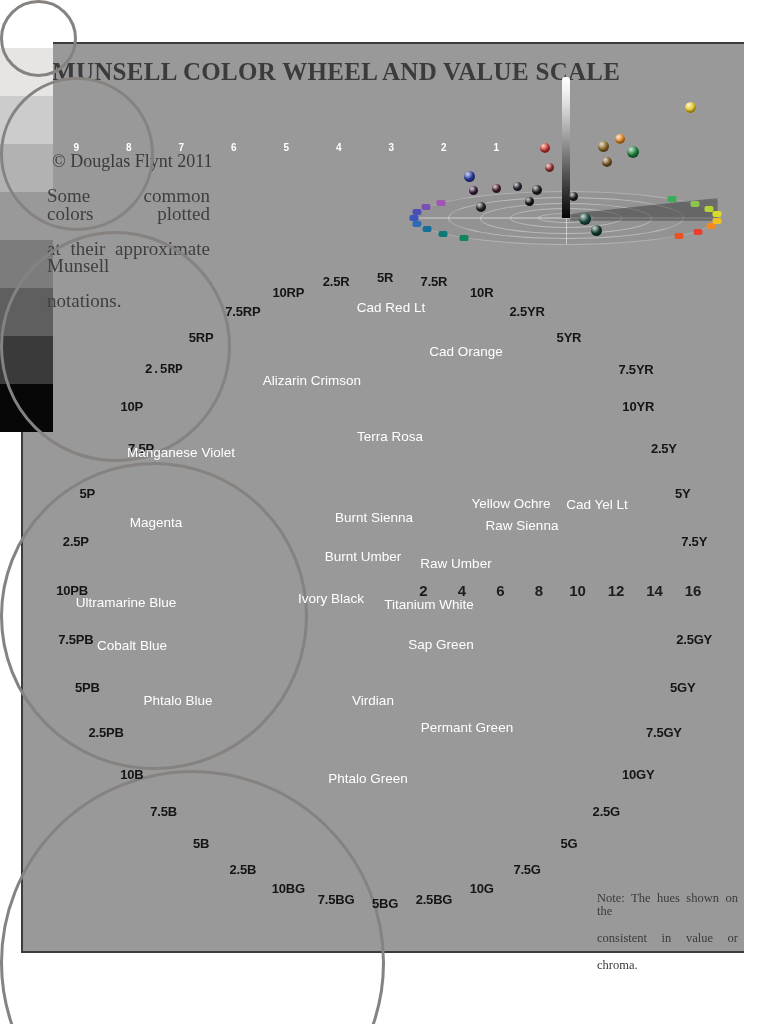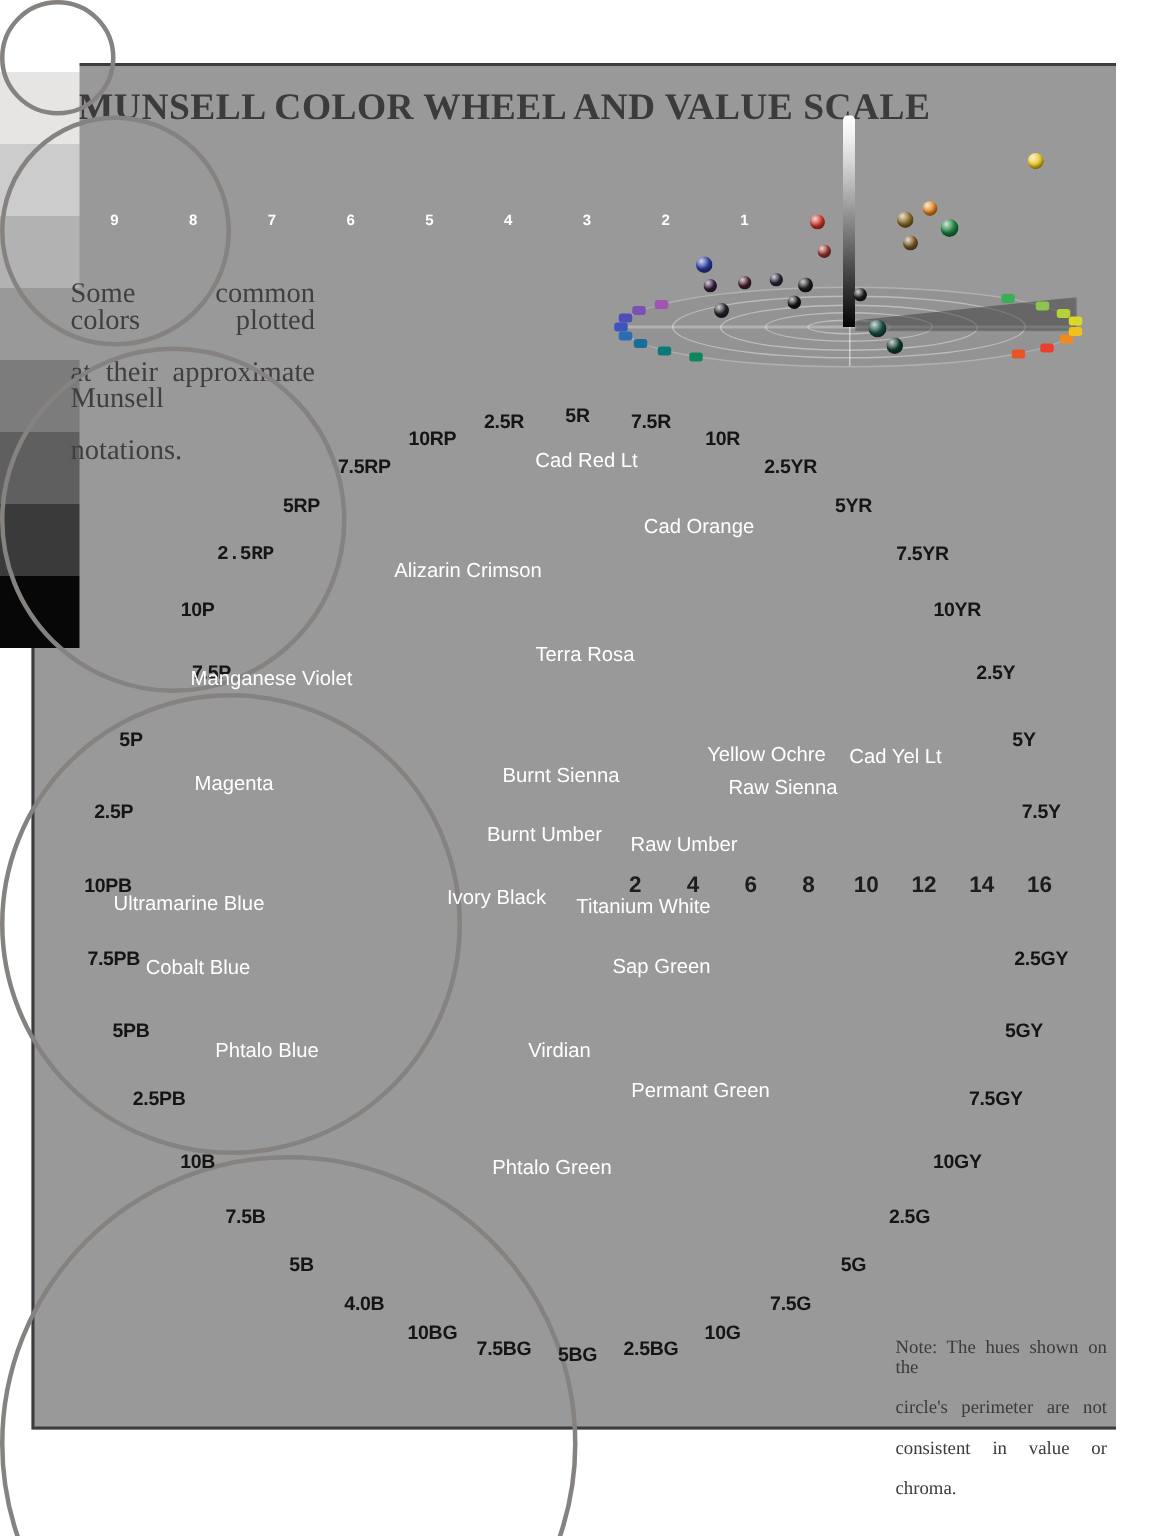--- a/index.html
+++ b/index.html
@@ -59,20 +59,21 @@
       <div style="left: 312.5px; top: 92px; width: 52.5px; height: 48px; background: rgb(125, 124, 124);"></div>
       <div class="vnum" style="left: 338.75px; top: 142px; width: 52.5px;">4</div>
       <div style="left: 365px; top: 92px; width: 52.5px; height: 48px; background: rgb(96, 95, 96);"></div>
       <div class="vnum" style="left: 391.25px; top: 142px; width: 52.5px;">3</div>
       <div style="left: 417.5px; top: 92px; width: 52.5px; height: 48px; background: rgb(59, 58, 59);"></div>
       <div class="vnum" style="left: 443.75px; top: 142px; width: 52.5px;">2</div>
       <div style="left: 470px; top: 92px; width: 52.5px; height: 48px; background: rgb(8, 7, 8);"></div>
       <div class="vnum" style="left: 496.25px; top: 142px; width: 52.5px;">1</div>
     </div>
 
+  <div class="copyright">© Douglas Flynt 2011</div>
 
   <div class="desc">
     <div class="jline">Some common colors plotted</div>
     <div class="jline">at their approximate Munsell</div>
     <div>notations.</div>
   </div>
 
   <div class="layer">
     <div class="disc"></div>
     <div class="disc-ring" style="left:448px;top:197px;width:236px;height:42px;"></div>
@@ -132,38 +133,38 @@
       <div class="lbl chroma-lbl" style="left: 539px; top: 590px;">8</div>
       <div class="lbl chroma-lbl" style="left: 577.5px; top: 590px;">10</div>
       <div class="lbl chroma-lbl" style="left: 616px; top: 590px;">12</div>
       <div class="lbl chroma-lbl" style="left: 654.5px; top: 590px;">14</div>
       <div class="lbl chroma-lbl" style="left: 693px; top: 590px;">16</div>
       <div class="lbl hue-lbl" style="left: 385px; top: 277px;">5R</div>
       <div class="lbl hue-lbl" style="left: 433.964px; top: 280.854px;">7.5R</div>
       <div class="lbl hue-lbl" style="left: 481.722px; top: 292.319px;">10R</div>
       <div class="lbl hue-lbl" style="left: 527.099px; top: 311.115px;">2.5YR</div>
       <div class="lbl hue-lbl" style="left: 568.977px; top: 336.778px;">5YR</div>
-      <div class="lbl hue-lbl" style="left: 615px; top: 368.676px; text-align: center;">7.5YR</div>
+      <div class="lbl hue-lbl" style="left: 636px; top: 368.676px; text-align: center;">7.5YR</div>
       <div class="lbl hue-lbl" style="left: 638.222px; top: 406.023px;">10YR</div>
       <div class="lbl hue-lbl" style="left: 663.885px; top: 447.901px;">2.5Y</div>
       <div class="lbl hue-lbl" style="left: 682.681px; top: 493.278px;">5Y</div>
       <div class="lbl hue-lbl" style="left: 694.146px; top: 541.036px;">7.5Y</div>
       <div class="lbl hue-lbl" style="left: 694.146px; top: 638.964px;">2.5GY</div>
       <div class="lbl hue-lbl" style="left: 682.681px; top: 686.722px;">5GY</div>
       <div class="lbl hue-lbl" style="left: 663.885px; top: 732.099px;">7.5GY</div>
       <div class="lbl hue-lbl" style="left: 638.222px; top: 773.977px;">10GY</div>
       <div class="lbl hue-lbl" style="left: 606.324px; top: 811.324px;">2.5G</div>
       <div class="lbl hue-lbl" style="left: 568.977px; top: 843.222px;">5G</div>
       <div class="lbl hue-lbl" style="left: 527.099px; top: 868.885px;">7.5G</div>
       <div class="lbl hue-lbl" style="left: 481.722px; top: 887.681px;">10G</div>
       <div class="lbl hue-lbl" style="left: 433.964px; top: 899.146px;">2.5BG</div>
       <div class="lbl hue-lbl" style="left: 385px; top: 903px;">5BG</div>
       <div class="lbl hue-lbl" style="left: 336.036px; top: 899.146px;">7.5BG</div>
       <div class="lbl hue-lbl" style="left: 288.278px; top: 887.681px;">10BG</div>
-      <div class="lbl hue-lbl" style="left: 242.901px; top: 868.885px;">4.0B</div>
+      <div class="lbl hue-lbl" style="left: 242.901px; top: 868.885px;">2.5B</div>
       <div class="lbl hue-lbl" style="left: 201.023px; top: 843.222px;">5B</div>
       <div class="lbl hue-lbl" style="left: 163.676px; top: 811.324px;">7.5B</div>
       <div class="lbl hue-lbl" style="left: 131.778px; top: 773.977px;">10B</div>
       <div class="lbl hue-lbl" style="left: 106.115px; top: 732.099px;">2.5PB</div>
       <div class="lbl hue-lbl" style="left: 87.3193px; top: 686.722px;">5PB</div>
       <div class="lbl hue-lbl" style="left: 75.8535px; top: 638.964px;">7.5PB</div>
       <div class="lbl hue-lbl" style="left: 72px; top: 590px;">10PB</div>
       <div class="lbl hue-lbl" style="left: 75.8535px; top: 541.036px;">2.5P</div>
       <div class="lbl hue-lbl" style="left: 87.3193px; top: 493.278px;">5P</div>
       <div class="lbl hue-lbl" style="left: 118px; top: 447.901px; margin-left: 23px;">7.5P</div>
@@ -191,17 +192,16 @@
       <div class="lbl paint-lbl" style="left: 132px; top: 645px;">Cobalt Blue</div>
       <div class="lbl paint-lbl" style="left: 178px; top: 700px;">Phtalo Blue</div>
       <div class="lbl paint-lbl" style="left: 441px; top: 644px;">Sap Green</div>
       <div class="lbl paint-lbl" style="left: 373px; top: 700px;">Virdian</div>
       <div class="lbl paint-lbl" style="left: 467px; top: 727px;">Permant Green</div>
       <div class="lbl paint-lbl" style="left: 368px; top: 778px;">Phtalo Green</div>
     </div>
 
   <div class="note">
     <div class="jline">Note: The hues shown on the</div>
-    <div class="jline">circle's perimeter are not</div>
     <div class="jline">consistent in value or</div>
     <div>chroma.</div>
   </div>
 </div>
 
 </body></html>

